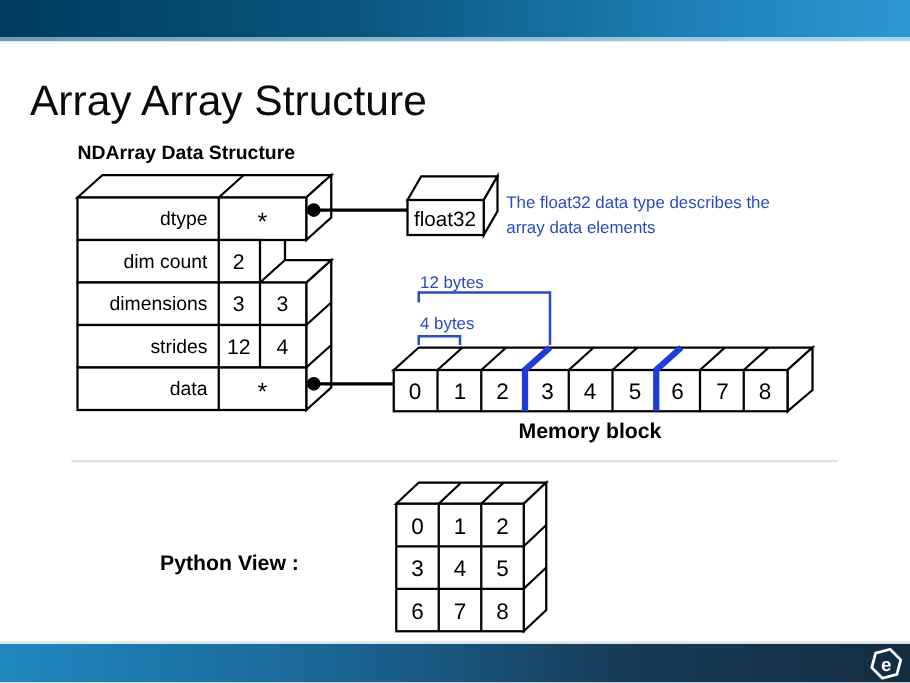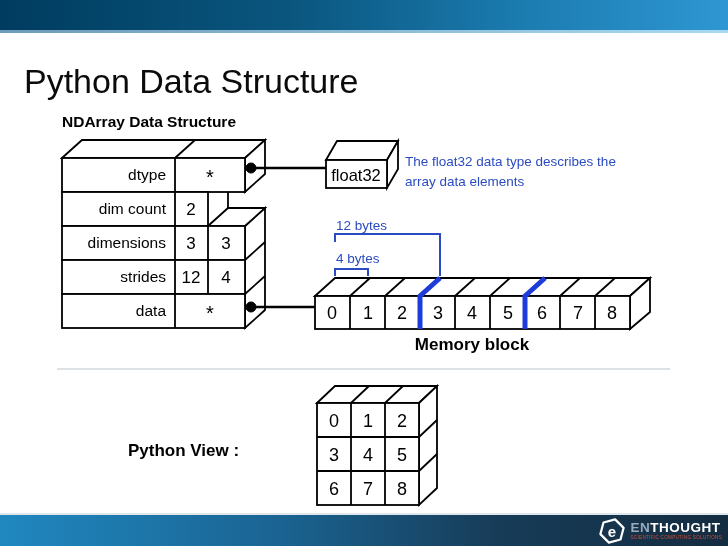--- a/index.html
+++ b/index.html
@@ -34,21 +34,21 @@
   .brand-en{color:#97abbc;}
   .brand-rest{color:#ffffff;}
   .tagline{font-size:4.5px;color:#c8503a;letter-spacing:.35px;margin-top:1.5px;white-space:nowrap;}
 </style>
 </head>
 <body>
 
 <div class="topbar"></div>
 <div class="topbar-bevel"></div>
 
-<h1 class="slide-title">Python Data Structure</h1>
+<h1 class="slide-title">Array Array Structure</h1>
 
 <svg class="diagram" width="728" height="430" viewBox="0 0 728 430">
 
   <g stroke="#000" stroke-width="1.8" fill="#ffffff">
     <polygon points="62,72 82,54 265,54 245,72"></polygon>
     <line x1="175" y1="72" x2="195" y2="54"></line>
     <polygon points="245,72 265,54 265,88 245,106"></polygon>
     <polygon points="245,140 265,122 265,224 245,242"></polygon>
     <line x1="245" y1="174" x2="265" y2="156"></line>
     <line x1="245" y1="208" x2="265" y2="190"></line>
@@ -176,20 +176,14 @@
     <text x="402" y="409">8</text>
   </g>
 </svg>
 
 <div class="footer">
   <div class="brand">
     <svg width="26" height="26" viewBox="0 0 26 26">
       <polygon points="24.6,9.9 16.1,1.4 4.5,4.5 1.4,16.1 9.9,24.6 21.5,21.5" fill="none" stroke="#ffffff" stroke-width="2.2" stroke-linejoin="round"></polygon>
       <text x="13" y="18.5" font-size="15" font-weight="bold" fill="#ffffff" text-anchor="middle" font-family="Liberation Sans, sans-serif">e</text>
     </svg>
-    <div class="brand-text">
-      <div class="brand-line">
-        <span class="brand-en">EN</span><span class="brand-rest">THOUGHT</span>
-      </div>
-      <div class="tagline">SCIENTIFIC COMPUTING SOLUTIONS</div>
-    </div>
   </div>
 </div>
 
 </body></html>

